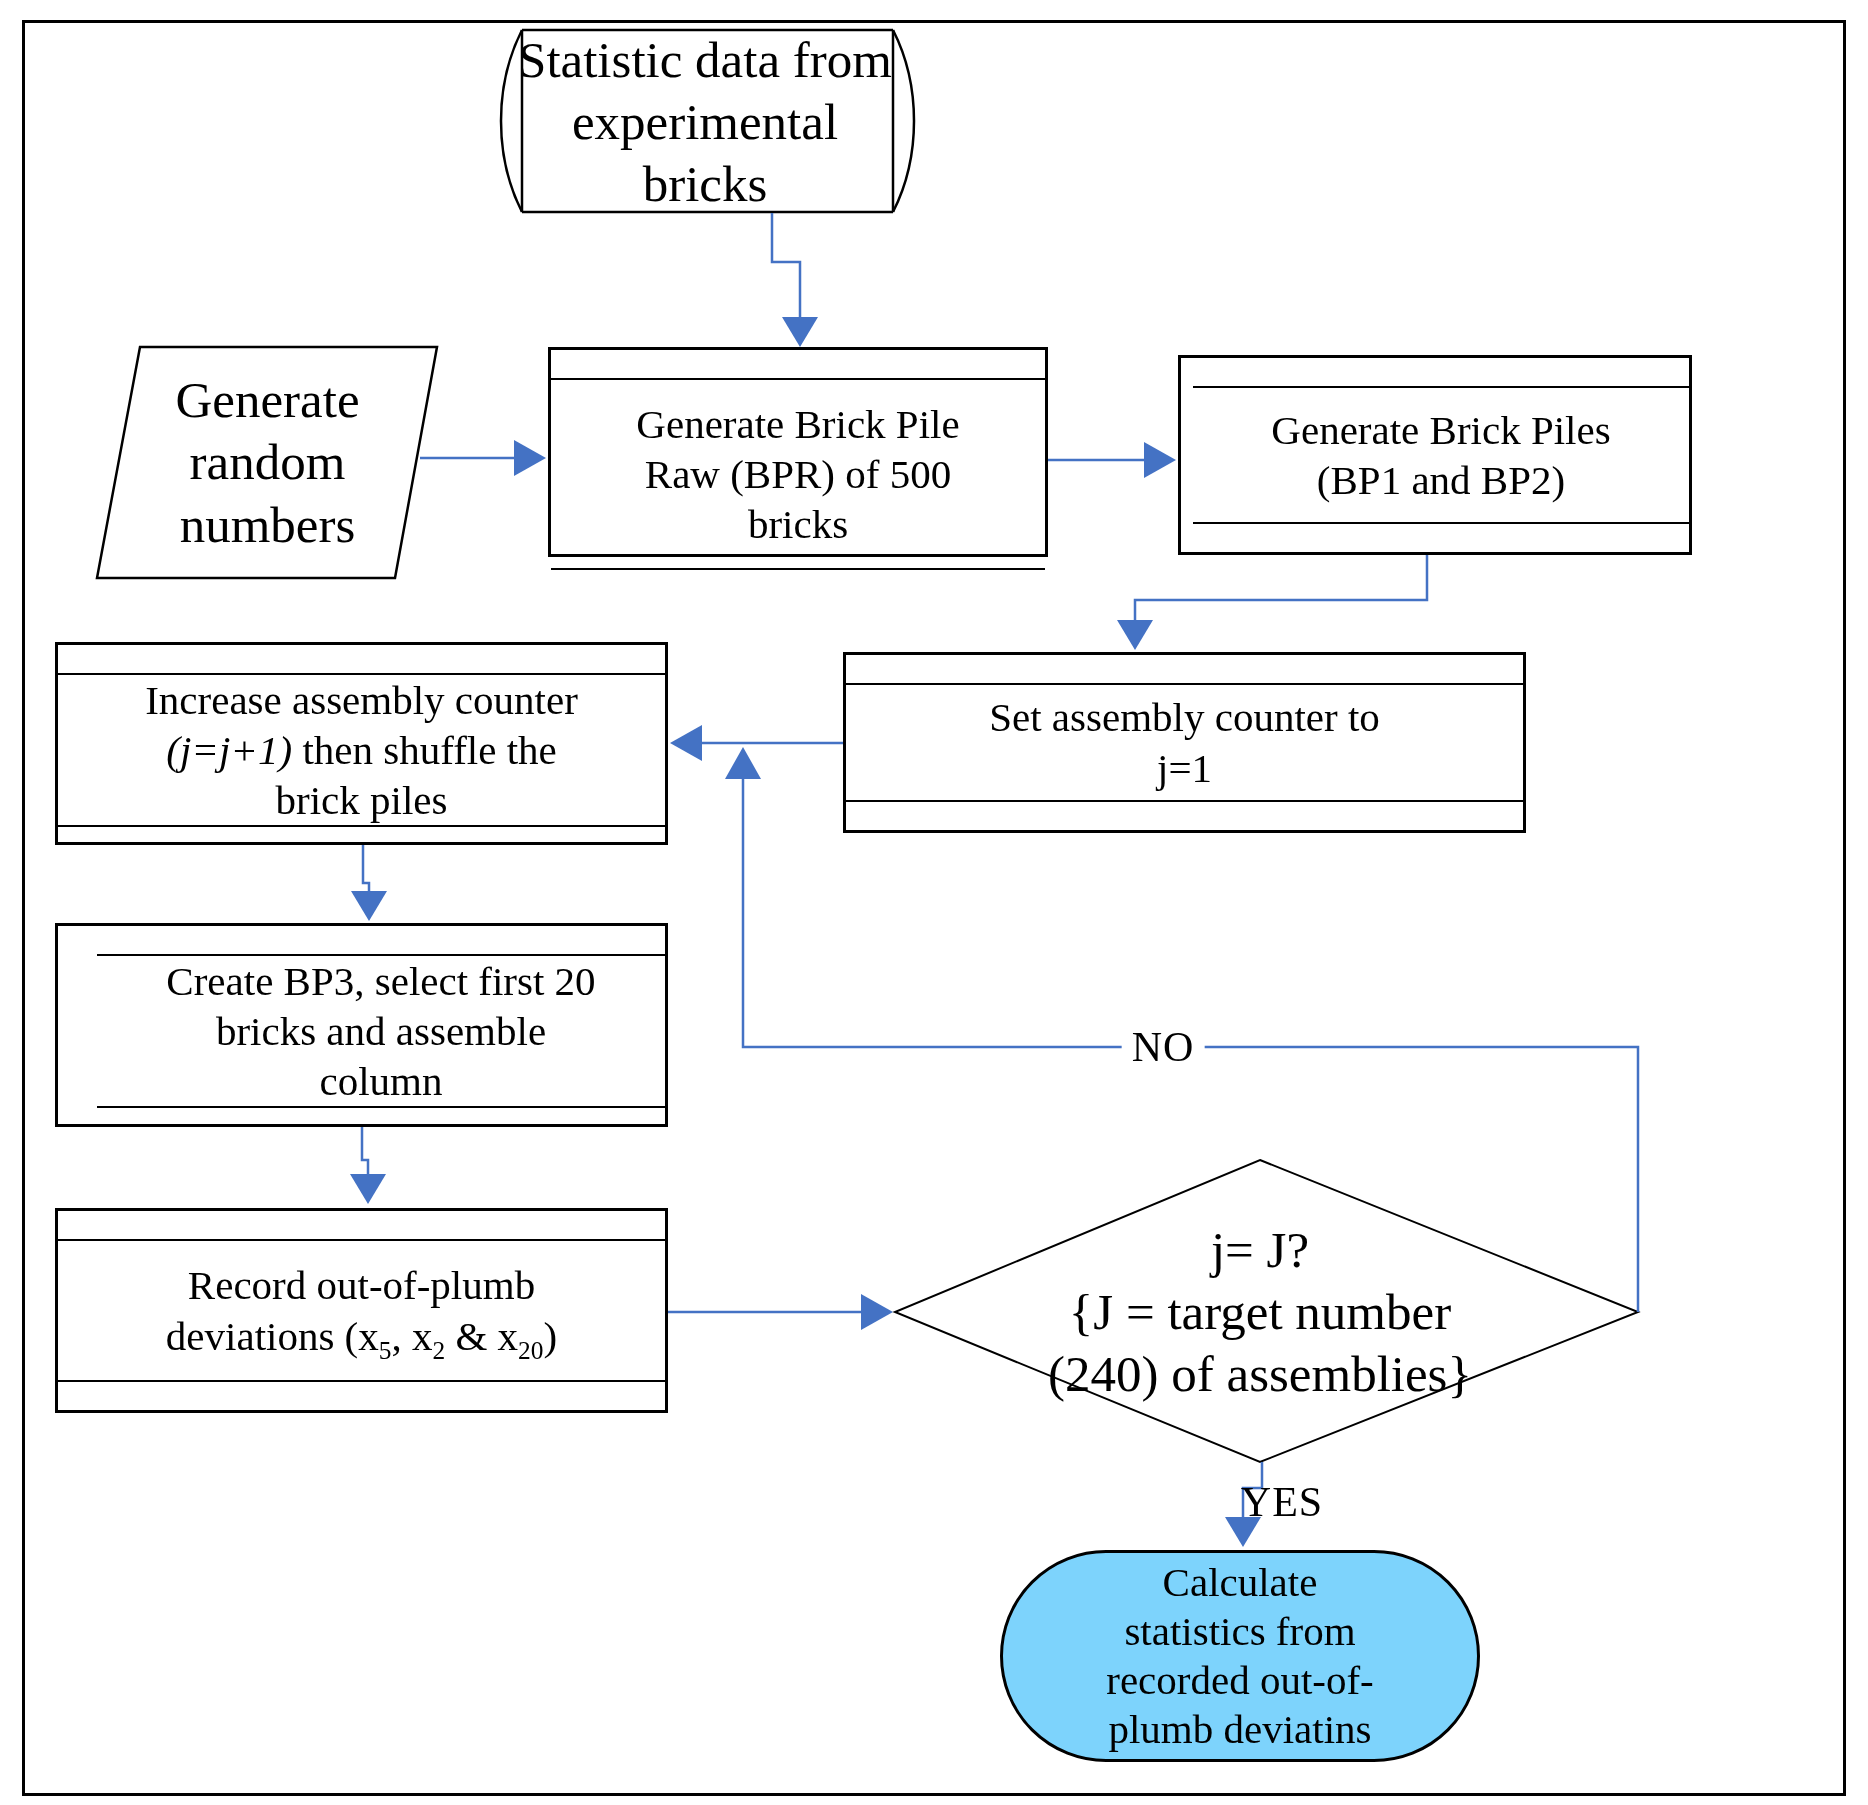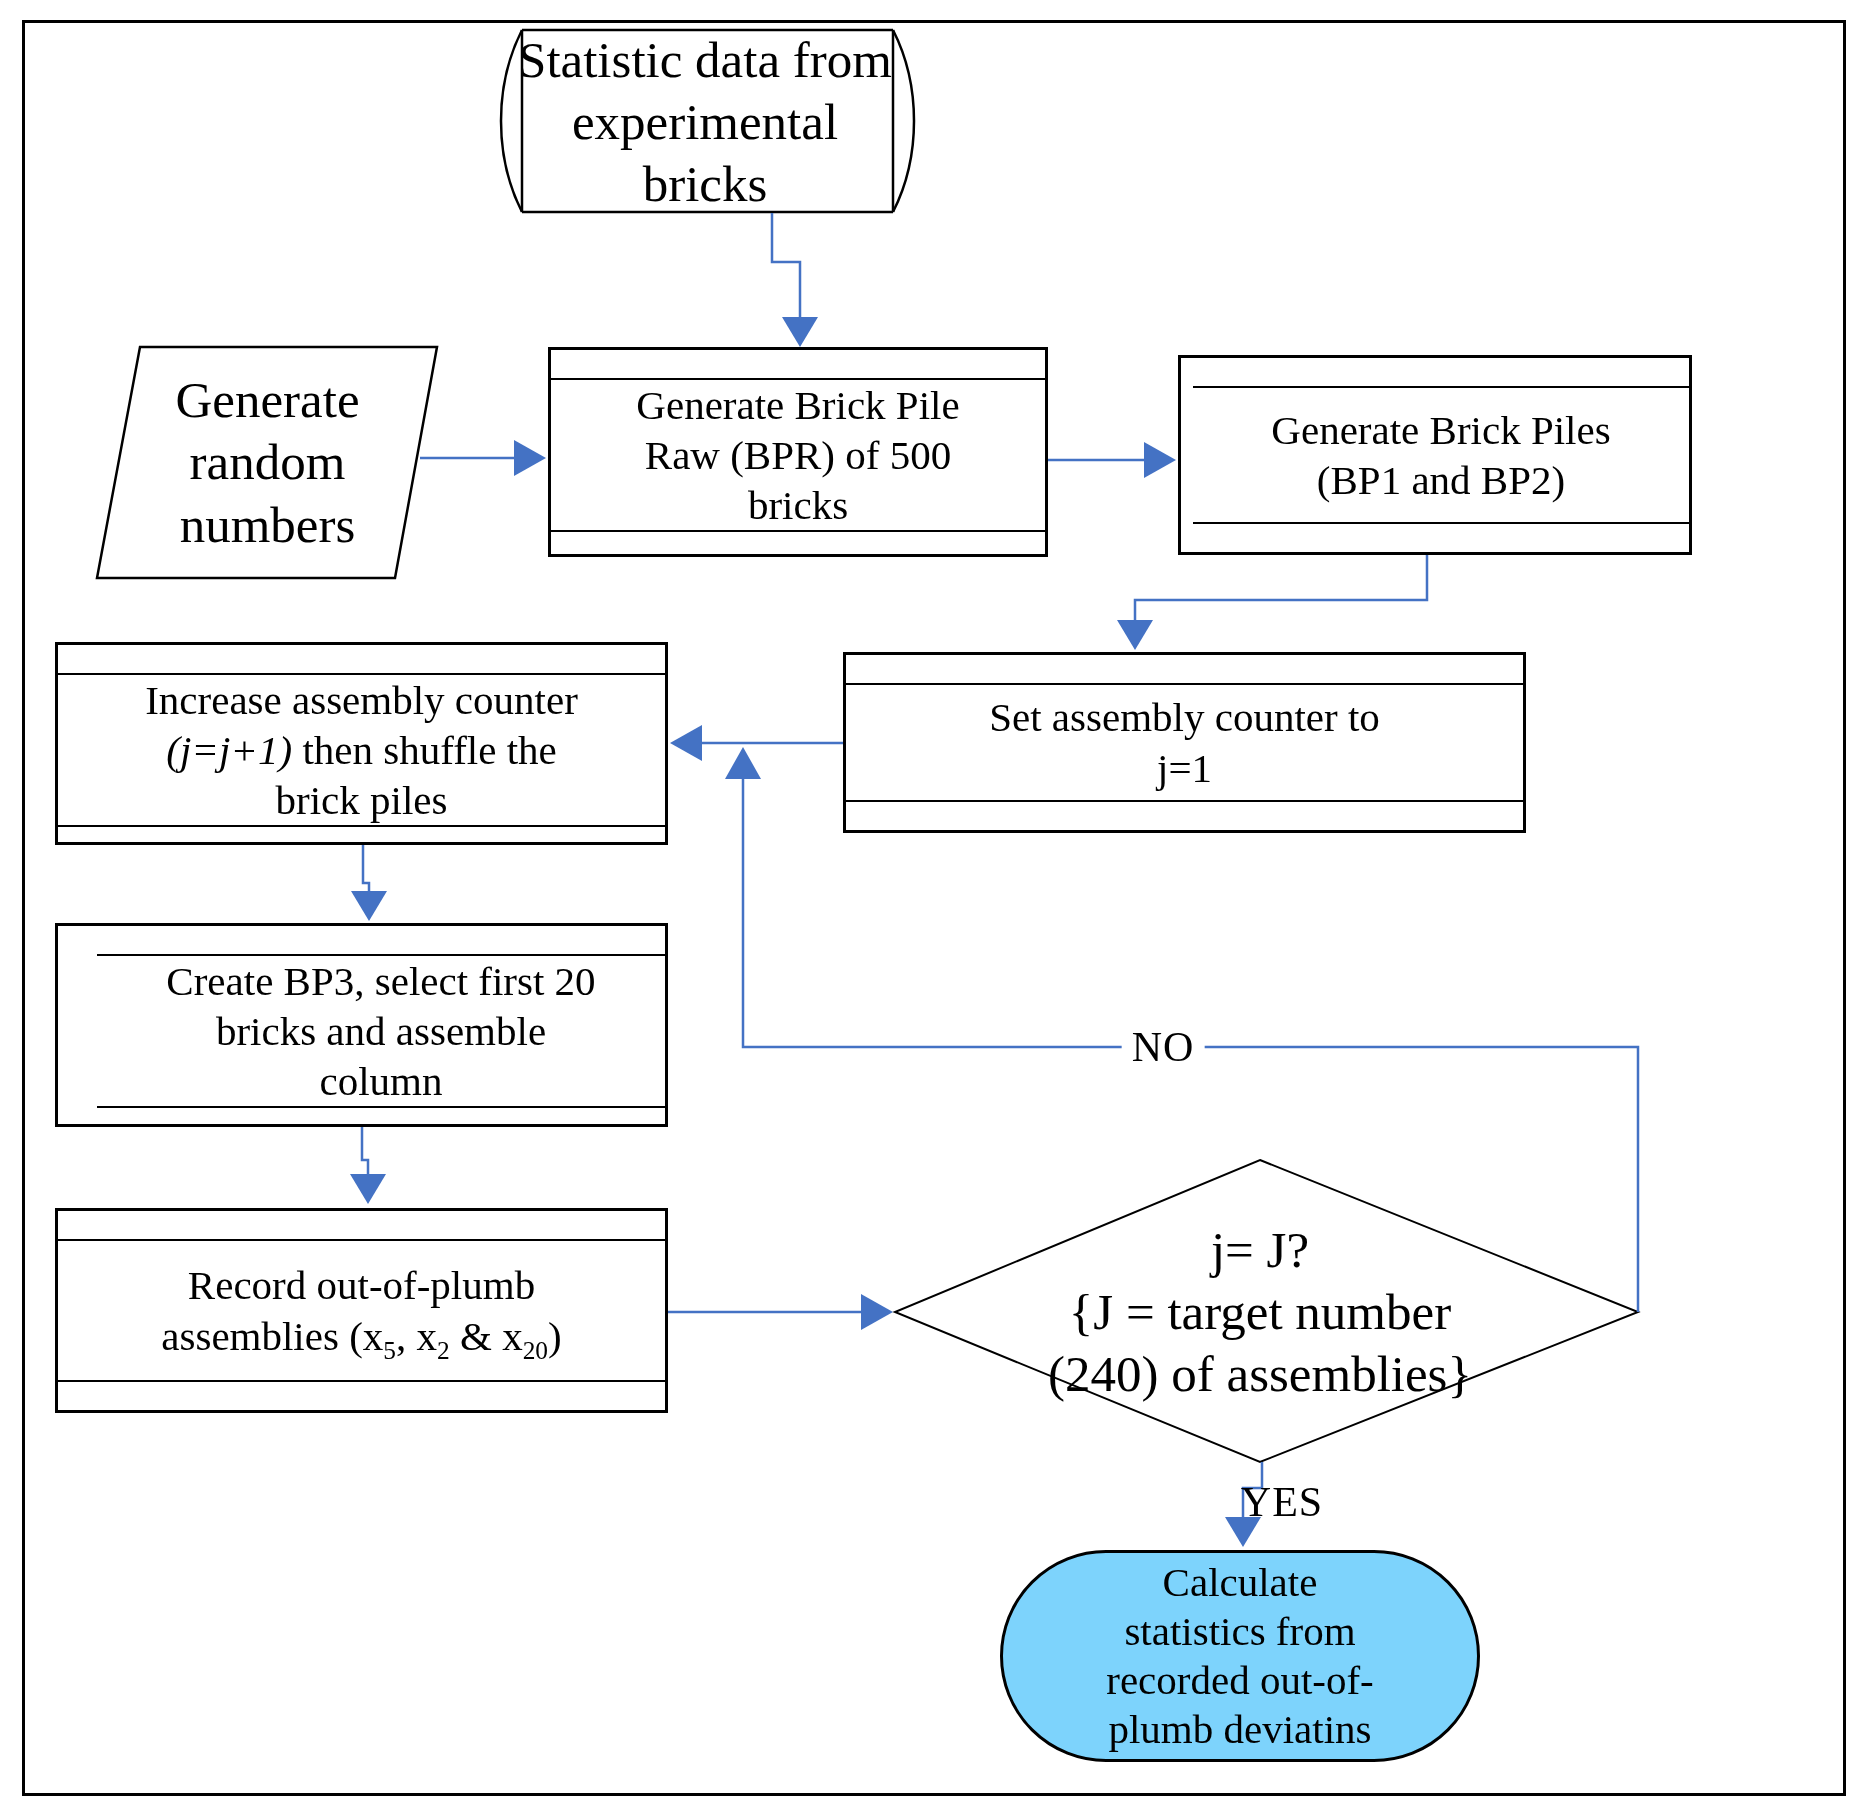--- a/index.html
+++ b/index.html
@@ -95,21 +95,21 @@
     <div>experimental</div>
     <div>bricks</div>
   </div>
 
   <div class="free-text" style="left:110px; top:360px; width:315px; height:205px;">
     <div>Generate</div>
     <div>random</div>
     <div>numbers</div>
   </div>
 
-  <div class="proc" style="left:548px; top:347px; width:500px; height:210px;">
+  <div class="proc" style="left:548px; top:347px; width:500px; height:210px;gap:19px;">
     <div class="band-top"></div>
     <div class="proc-text">
       <div>Generate Brick Pile</div>
       <div>Raw (BPR) of 500</div>
       <div>bricks</div>
     </div>
     <div class="band-bottom"></div>
   </div>
 
   <div class="proc" style="left:1178px; top:355px; width:514px; height:200px;padding-left:12px;">
@@ -150,21 +150,21 @@
       <div>column</div>
     </div>
     <div class="band-bottom"></div>
   </div>
 
   <div class="proc" style="left:55px; top:1208px; width:613px; height:205px;">
     <div class="band-top"></div>
     <div class="proc-text">
       <div>Record out-of-plumb</div>
       <div>
-        <span>assemblies (x</span><sub>5</sub><span>, x</span><sub>2</sub><span> &amp; x</span><sub>20</sub><span>)</span>
+        <span>deviations (x</span><sub>5</sub><span>, x</span><sub>2</sub><span> &amp; x</span><sub>20</sub><span>)</span>
       </div>
     </div>
     <div class="band-bottom"></div>
   </div>
 
   <div class="free-text" style="left:960px; top:1222px; width:600px; height:180px;">
     <div>j= J?</div>
     <div>{J = target number</div>
     <div>(240) of assemblies}</div>
   </div>

